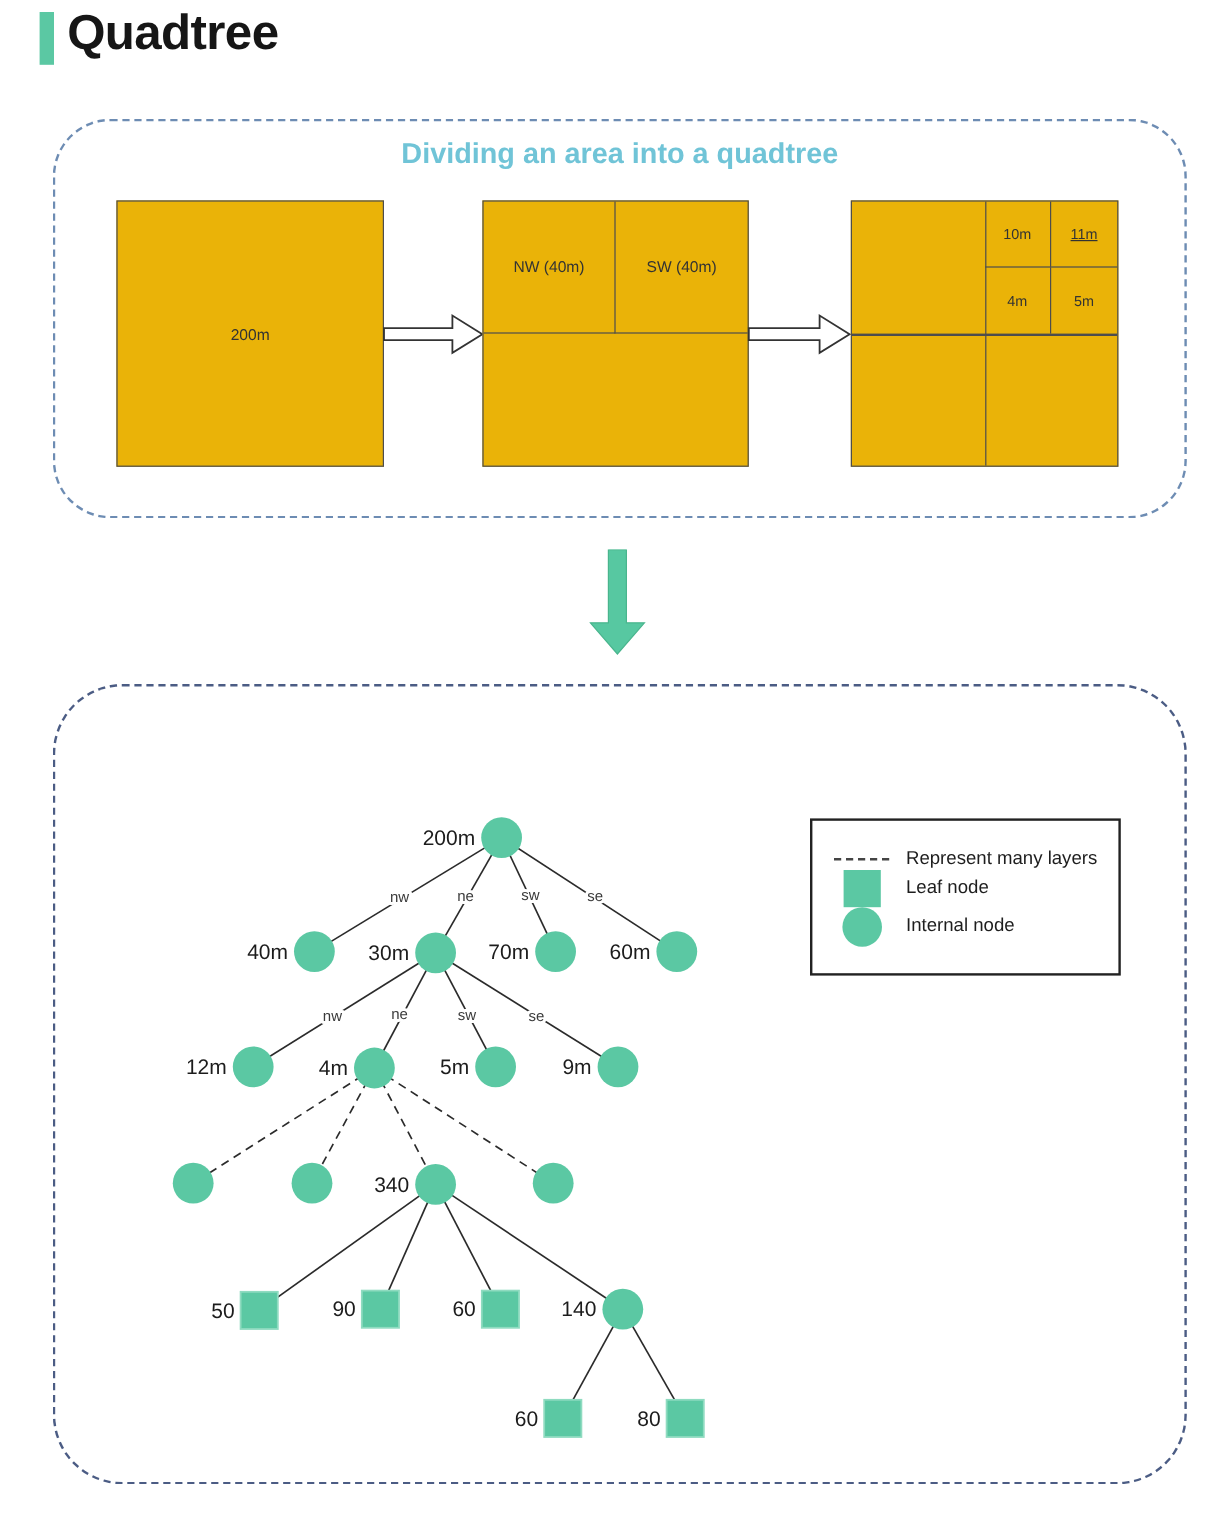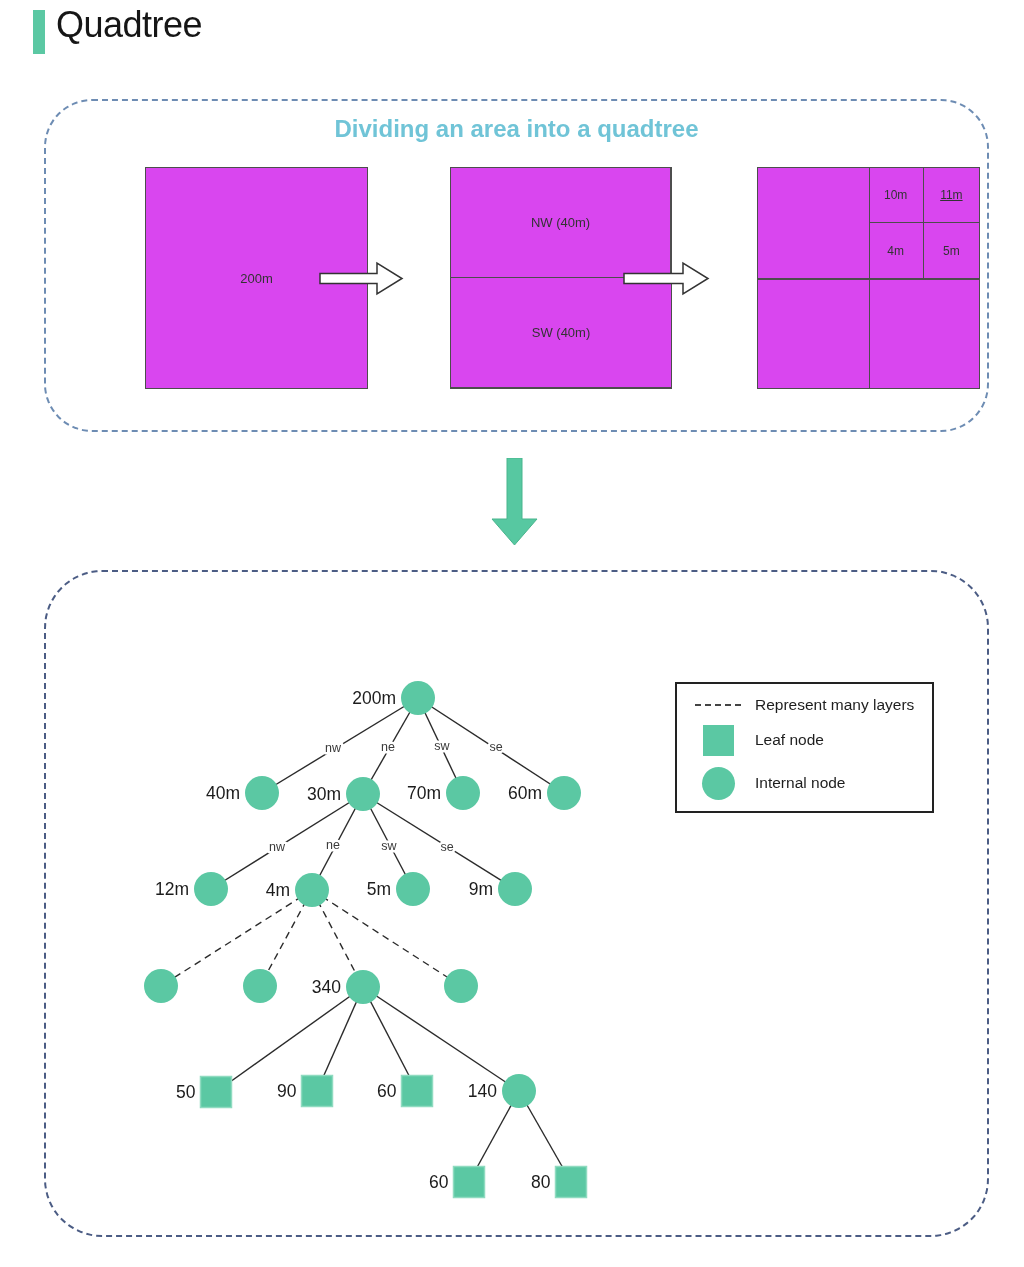--- a/index.html
+++ b/index.html
@@ -10,54 +10,54 @@
     --p2-border:#4b5c84;
     --line:#4d4d4d;
   }
   *{margin:0;padding:0;box-sizing:border-box;}
   html,body{width:1024px;height:1267px;background:#ffffff;overflow:hidden;
     font-family:"Liberation Sans","DejaVu Sans",sans-serif;color:#1e1e1e;}
   .abs{position:absolute;}
 
   
   .title-bar{left:33px;top:10px;width:12px;height:44px;background:var(--green);}
-  .page-title{left:56px;top:4px;font-size:36px;font-weight:400;color:#161616;letter-spacing:-0.5px;}
+  .page-title{left:56px;top:4px;font-size:41px;font-weight:700;color:#161616;letter-spacing:-0.5px;}
 
   
   .panel{border:2px dashed var(--p1-border);border-radius:48px;}
   .panel-1{left:44px;top:99px;width:945px;height:333px;}
   .panel-2{left:44px;top:570px;width:945px;height:667px;border-color:var(--p2-border);border-radius:58px;}
   .panel-title{left:0;top:14px;width:100%;text-align:center;font-size:24px;font-weight:bold;color:var(--teal);}
 
   
-  .sq{border:1.5px solid var(--line);background:#d946ef;margin-left:48px;}
+  .sq{border:1.5px solid var(--line);background:#eab308;}
   .sq1{left:51px;top:66px;width:223px;height:222px;display:flex;align-items:center;justify-content:center;}
   .sq1 span{font-size:13px;color:#333;}
-  .sq2{left:356px;top:66px;width:222px;height:222px;display:grid;grid-template-columns:1fr;grid-template-rows:1fr 1fr;}
+  .sq2{left:356px;top:66px;width:222px;height:222px;display:grid;grid-template-columns:1fr 1fr;grid-template-rows:1fr 1fr;}
   .sq2 .cell{display:flex;align-items:center;justify-content:center;font-size:13px;color:#333;}
   .sq2 .cell:nth-child(1){border-right:1.5px solid var(--line);border-bottom:1.5px solid var(--line);}
   .sq2 .cell:nth-child(2){border-bottom:1.5px solid var(--line);}
   .sq2 .cell:nth-child(3){border-right:1.5px solid var(--line);}
   .sq3{left:663px;top:66px;width:223px;height:222px;}
   .sq3 .vmid{position:absolute;left:50%;top:0;width:1.5px;height:100%;background:var(--line);}
   .sq3 .hmid{position:absolute;left:0;top:50%;width:100%;height:1.5px;background:var(--line);}
   .sq3 .ne{position:absolute;left:50%;top:0;width:50%;height:50%;display:grid;
     grid-template-columns:1fr 1fr;grid-template-rows:1fr 1fr;}
   .sq3 .ne .cell{display:flex;align-items:center;justify-content:center;font-size:12px;color:#333;}
   .sq3 .ne .cell:nth-child(1){border-right:1.5px solid var(--line);border-bottom:1.5px solid var(--line);}
   .sq3 .ne .cell:nth-child(2){border-bottom:1.5px solid var(--line);text-decoration:underline;}
   .sq3 .ne .cell:nth-child(3){border-right:1.5px solid var(--line);}
 
   .flow-arrow{overflow:visible;}
   .flow-arrow polygon{fill:#ffffff;stroke:#333;stroke-width:1.5;}
   .down-arrow polygon{fill:var(--arrow-green);stroke:#49b58d;stroke-width:1;}
 
   
   .legend{left:629px;top:110px;width:259px;height:131px;border:2px solid #222;background:#fff;
-    display:flex;flex-direction:column;justify-content:center;gap:11px;padding:8px 10px;}
+    display:flex;flex-direction:column;justify-content:center;padding:8px 10px;}
   .legend-row{display:flex;align-items:center;}
   .legend-icon{width:62px;display:flex;align-items:center;justify-content:center;flex:0 0 62px;}
   .legend-dash{width:46px;border-top:2px dashed #444;}
   .legend-circle{width:33px;height:33px;border-radius:50%;background:var(--green);}
   .legend-square{width:31px;height:31px;background:var(--green);}
   .legend-label{font-size:15.5px;color:#1e1e1e;padding-left:6px;}
 
   
   #tree-svg{position:absolute;left:0;top:0;width:1024px;height:1267px;pointer-events:none;}
   #tree-svg line.edge{stroke:#2b2b2b;stroke-width:1.4;}

